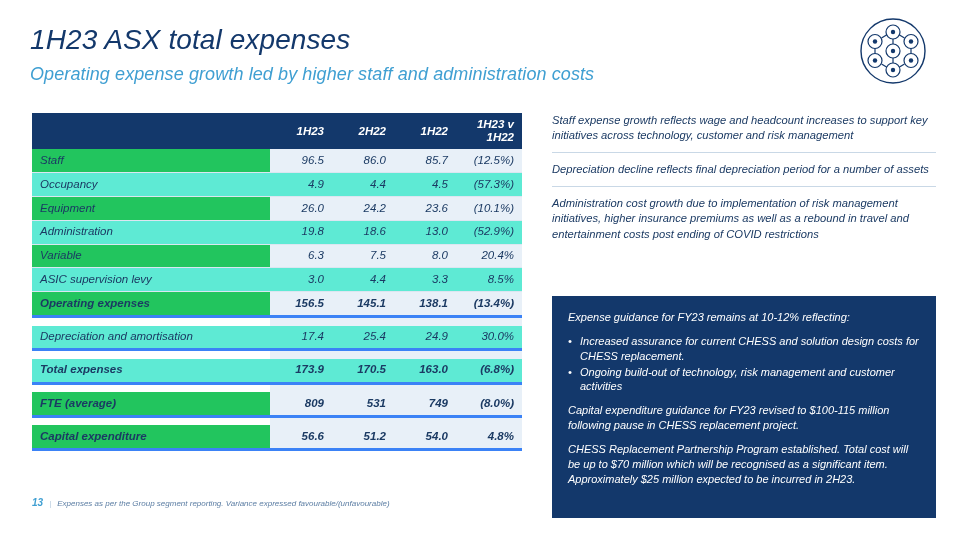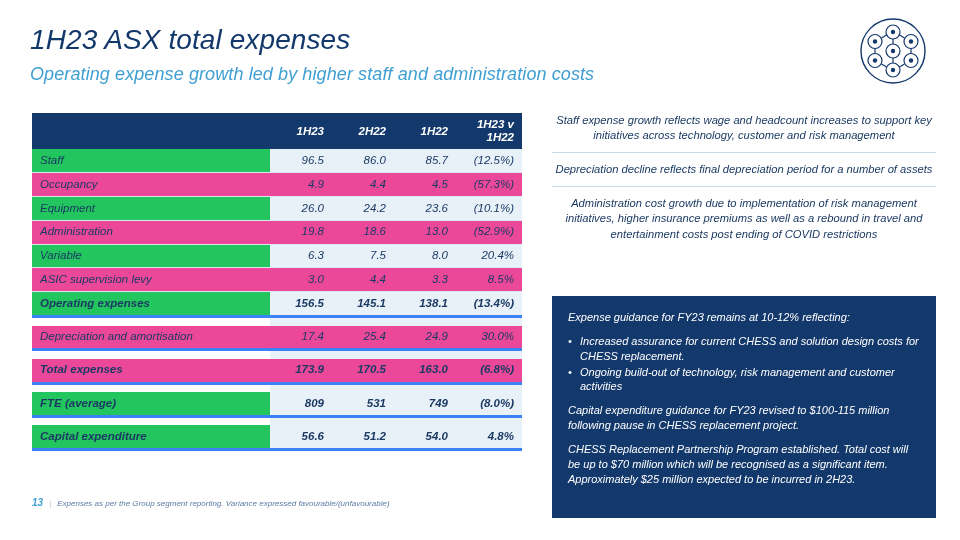--- a/index.html
+++ b/index.html
@@ -39,33 +39,33 @@
   thead th.c3 { width: 62px; }
   thead th.c4 { width: 66px; }
   tbody td {
     padding: 4.5px 8px; color: #1b3a63; text-align: right;
     border-bottom: 1px solid #dce6f1;
     line-height: 1.2;
   }
   tbody td.lbl { text-align: left; }
   tr.shade td { background: #e8f0f8; }
   tr.shade td.lbl { background: #22c55e; }
-  tr.plain td { background: #ec4899; }
+  tr.plain td { background: #5eead4; }
   tr.bold td { font-weight: 700; }
   tr.sep td { border-bottom: none; height: 9px; padding: 0; background: #ffffff; }
   tr.sep td.val { background: #e8f0f8; }
   tbody tr.last td { border-bottom: 3px solid #3b82f6; }
 
   
   .footnote { position: absolute; left: 32px; top: 497px; font-size: 8px; color: #5b7da3; }
   .footnote .pg { color: #3f9fd2; font-size: 10px; font-weight: 600; margin-right: 6px;}
   .footnote .bar { color: #b9cde0; margin-right: 6px; }
 
   
-  .right { position: absolute; left: 552px; top: 113px; width: 384px; text-align: center; }
+  .right { position: absolute; left: 552px; top: 113px; width: 384px; }
   .note { font-size: 11.2px; line-height: 1.35; color: #1b3a63; padding-bottom: 9px; }
   .note + .note { border-top: 1px solid #c9d8e6; padding-top: 9px; }
 
   .panel {
     position: absolute; left: 552px; top: 296px; width: 384px; height: 222px;
     background: #13386b; color: #ffffff; padding: 14px 16px;
     font-size: 11px; line-height: 1.35;
   }
   .panel p { margin-bottom: 9px; }
   .panel ul { list-style: none; margin: 0 0 9px 0; }

